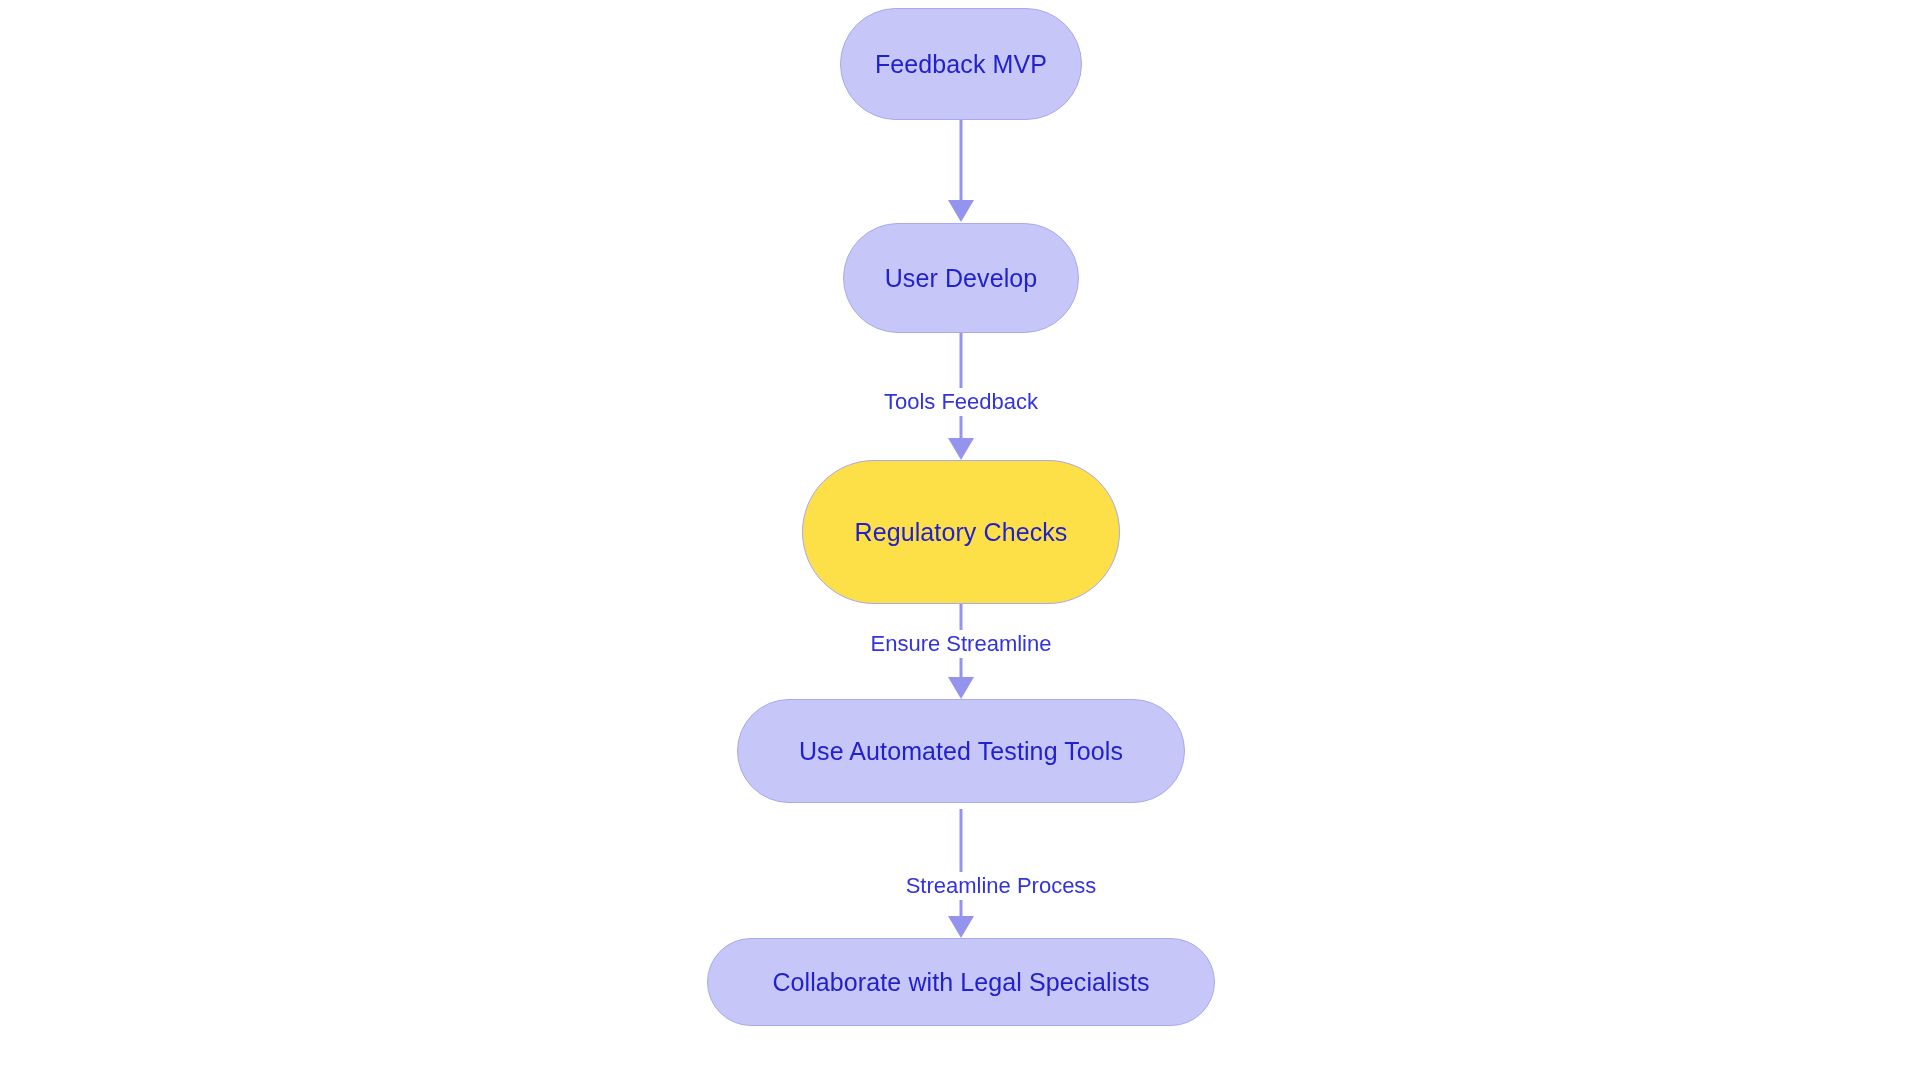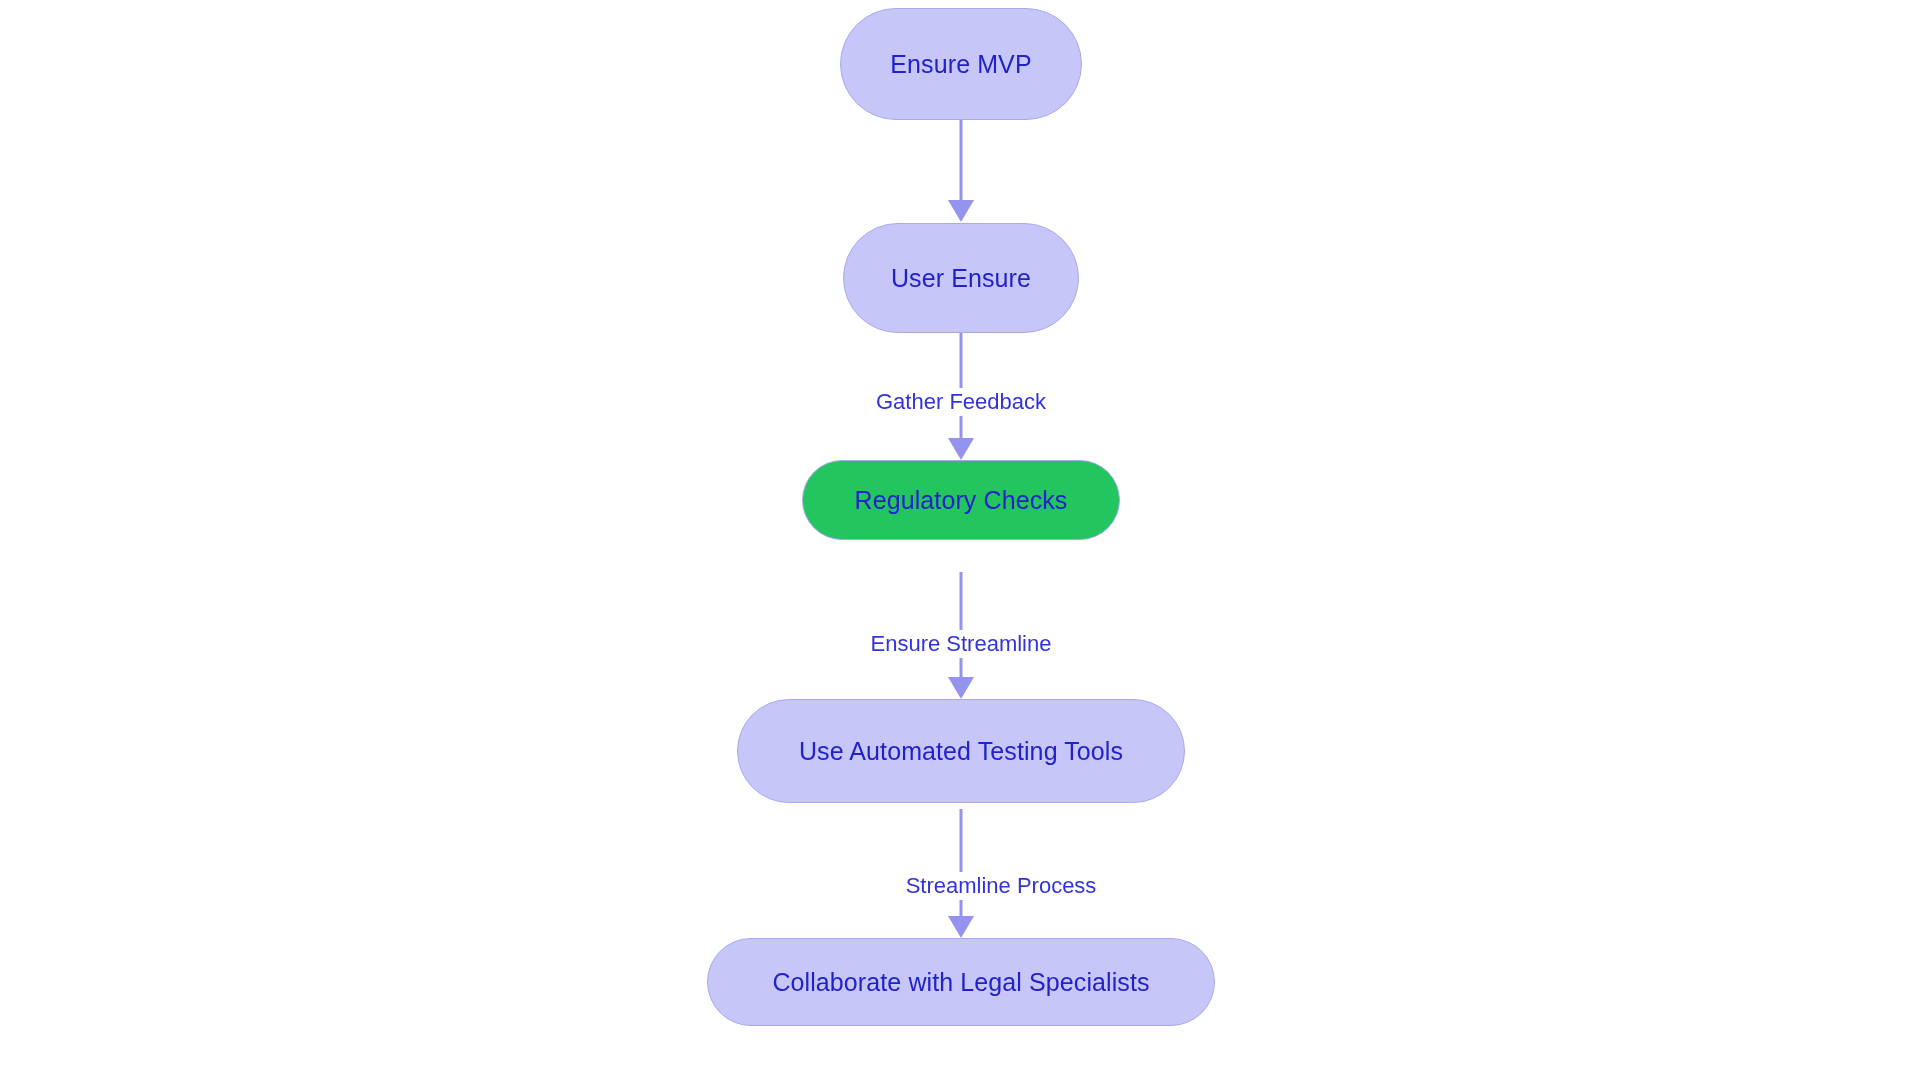--- a/index.html
+++ b/index.html
@@ -76,34 +76,34 @@
         <polygon points="948,438 974,438 961,460" fill="#9494ee"></polygon>
         <line x1="961" y1="572" x2="961" y2="678" stroke="#9494ee" stroke-width="3"></line>
         <polygon points="948,677 974,677 961,699" fill="#9494ee"></polygon>
         <line x1="961" y1="809" x2="961" y2="917" stroke="#9494ee" stroke-width="3"></line>
         <polygon points="948,916 974,916 961,938" fill="#9494ee"></polygon>
       </g>
   </svg>
 
   <div id="node-layer">
       <div class="node" style="left: 961px; top: 8px; width: 242px; height: 112px; background: rgb(198, 198, 248); border-color: rgb(169, 169, 238);">
-        <span class="node-label" style="color: rgb(34, 34, 204);">Ensure MVP</span>
+        <span class="node-label" style="color: rgb(34, 34, 204);">Feedback MVP</span>
       </div>
       <div class="node" style="left: 961px; top: 223px; width: 236px; height: 110px; background: rgb(198, 198, 248); border-color: rgb(169, 169, 238);">
-        <span class="node-label" style="color: rgb(34, 34, 204);">User Ensure</span>
+        <span class="node-label" style="color: rgb(34, 34, 204);">User Develop</span>
       </div>
-      <div class="node" style="left: 961px; top: 460px; width: 318px; height: 80px; background: #22c55e; border-color: rgb(169, 169, 238);">
+      <div class="node" style="left: 961px; top: 460px; width: 318px; height: 144px; background: #fde047; border-color: rgb(169, 169, 238);">
         <span class="node-label" style="color: rgb(34, 34, 204);">Regulatory Checks</span>
       </div>
       <div class="node" style="left: 961px; top: 699px; width: 448px; height: 104px; background: rgb(198, 198, 248); border-color: rgb(169, 169, 238);">
         <span class="node-label" style="color: rgb(34, 34, 204);">Use Automated Testing Tools</span>
       </div>
       <div class="node" style="left: 961px; top: 938px; width: 508px; height: 88px; background: rgb(198, 198, 248); border-color: rgb(169, 169, 238);">
         <span class="node-label" style="color: rgb(34, 34, 204);">Collaborate with Legal Specialists</span>
       </div>
     </div>
   <div id="edge-label-layer">
-      <div class="edge-label" style="left: 961px; top: 402px; color: rgb(51, 51, 221);">Gather Feedback</div>
+      <div class="edge-label" style="left: 961px; top: 402px; color: rgb(51, 51, 221);">Tools Feedback</div>
       <div class="edge-label" style="left: 961px; top: 644px; color: rgb(51, 51, 221);">Ensure Streamline</div>
       <div class="edge-label" style="left: 961px; top: 886px; color: rgb(51, 51, 221); margin-left: 40px;">Streamline Process</div>
     </div>
 
 </div>
 
 </body></html>

